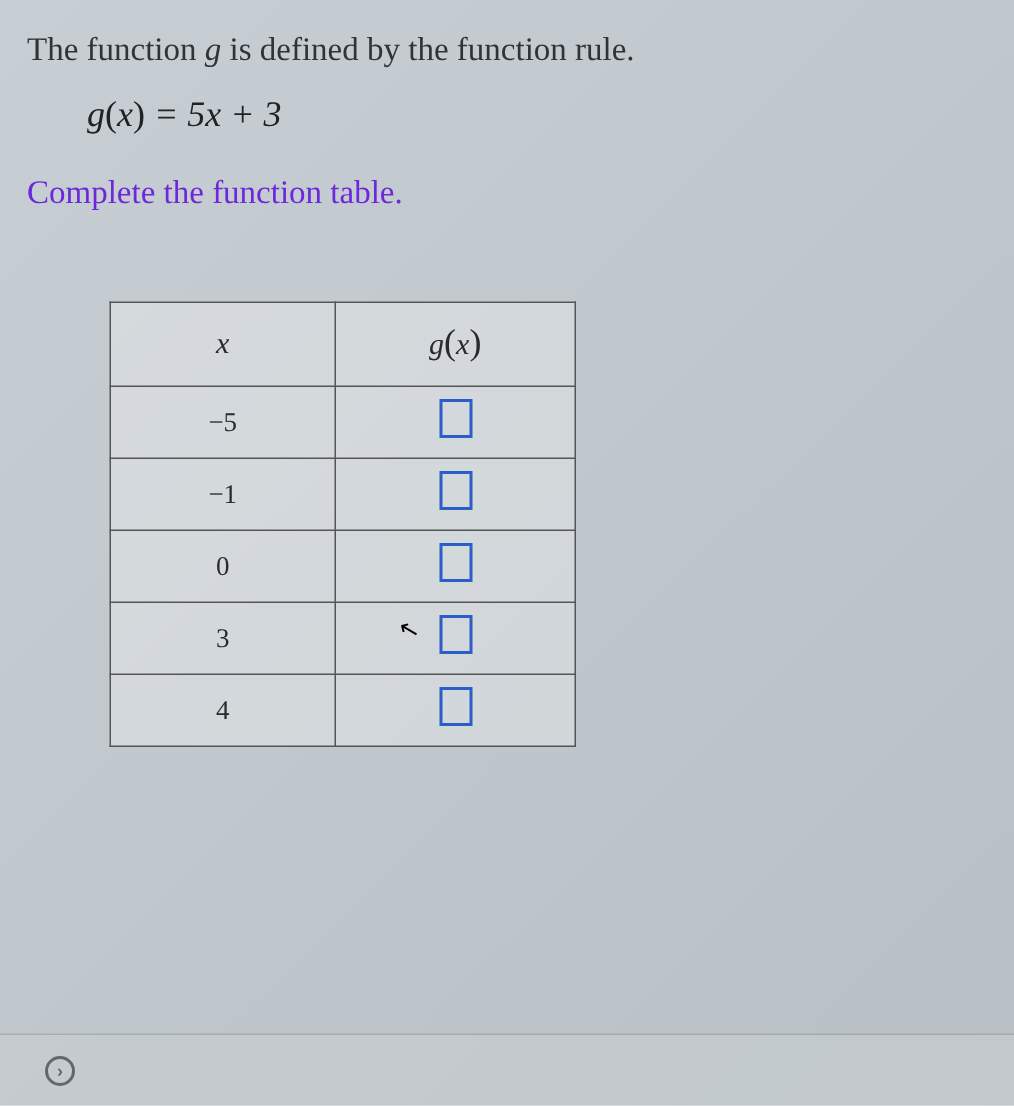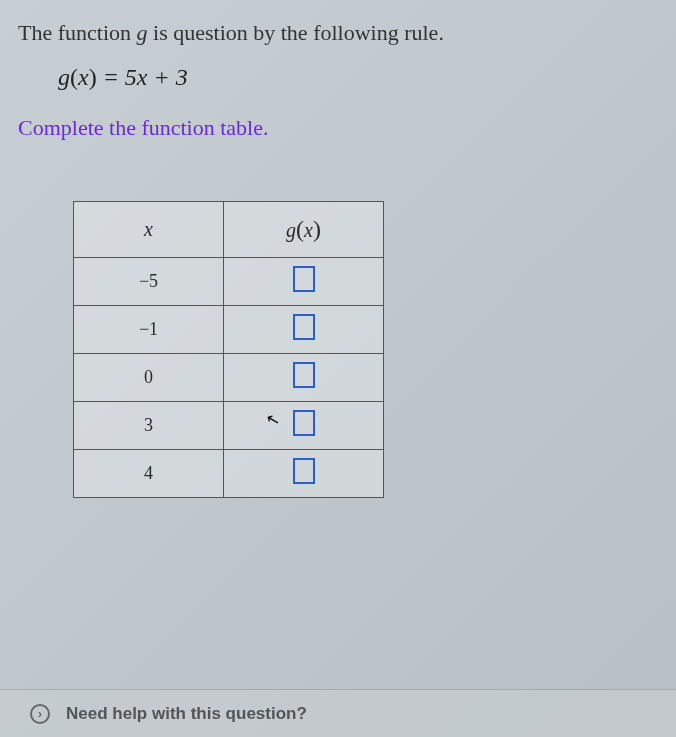--- a/index.html
+++ b/index.html
@@ -110,21 +110,21 @@
       color: #666;
       font-weight: bold;
     }
   </style>
 </head>
 <body>
 
 <div class="question-text">
   <span>The function</span>
   <em>g</em>
-  <span>is question by the following rule.</span>
+  <span>is defined by the function rule.</span>
 </div>
 
 <div class="formula">
   <span>g</span><span class="paren">(</span><span>x</span><span class="paren">)</span>
   <span>= 5x + 3</span>
 </div>
 
 <div class="instruction">Complete the function table.</div>
 
 <div class="table-wrap">
@@ -157,14 +157,13 @@
       <tr>
         <td>4</td>
         <td><span class="input-box"></span></td>
       </tr>
     </tbody>
   </table>
 </div>
 
 <div class="help-bar">
   <span class="help-icon">›</span>
-  <span>Need help with this question?</span>
 </div>
 
 </body></html>

